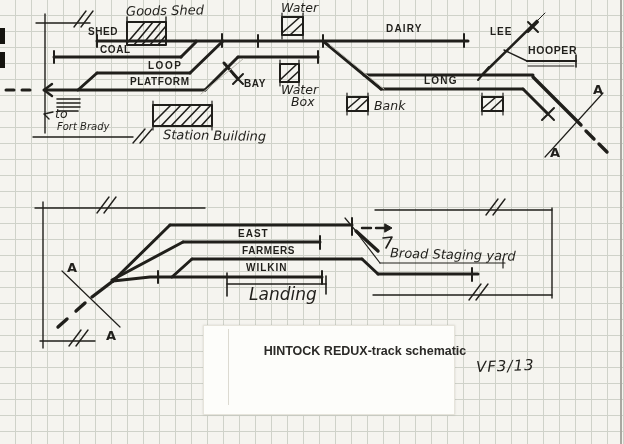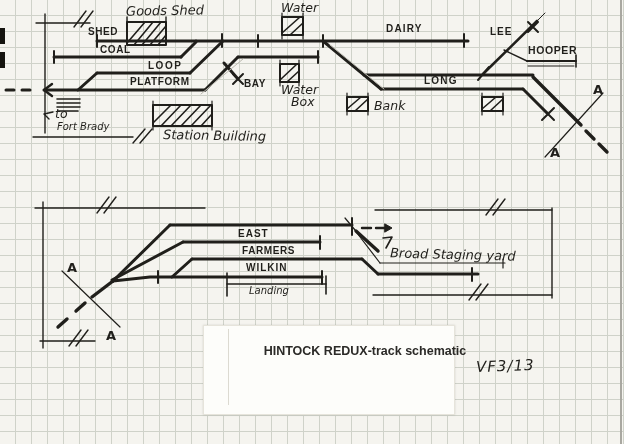--- a/index.html
+++ b/index.html
@@ -204,21 +204,21 @@
   <div class="lbl hw" style="left:374px;top:100px;">Bank</div>
   <div class="lbl hw" style="left:55px;top:108px;">to</div>
   <div class="lbl hw" style="left:57px;top:122px;font-size:10px;">Fort Brady</div>
   <div class="lbl hw" style="left:163px;top:129px;font-size:13px;transform:rotate(1deg);">Station Building</div>
   <div class="lbl big-a" style="left:593px;top:83px;">A</div>
   <div class="lbl big-a" style="left:550px;top:146px;">A</div>
 
   <div class="lbl cap" style="left:238px;top:229px;letter-spacing:1px;">EAST</div>
   <div class="lbl cap" style="left:242px;top:246px;">FARMERS</div>
   <div class="lbl cap" style="left:246px;top:263px;letter-spacing:1px;">WILKIN</div>
-  <div class="lbl hw" style="left:249px;top:286px;font-size:10px;">Landing</div>
+  <div class="lbl hw" style="left:249px;top:286px;font-size:17px;">Landing</div>
   <div class="lbl hw" style="left:390px;top:248px;font-size:13px;transform:rotate(1.5deg);">Broad Staging yard</div>
   <div class="lbl big-a" style="left:67px;top:261px;">A</div>
   <div class="lbl big-a" style="left:106px;top:329px;">A</div>
 
   <div class="title-strip">
     <div class="crease"></div>
     <div class="title-text" style="top:18px;margin-left:36px;">HINTOCK REDUX-track schematic</div>
   </div>
 
   <div class="lbl hw" style="left:476px;top:359px;font-size:15px;letter-spacing:1px;transform:rotate(-2deg);">VF3/13</div>

